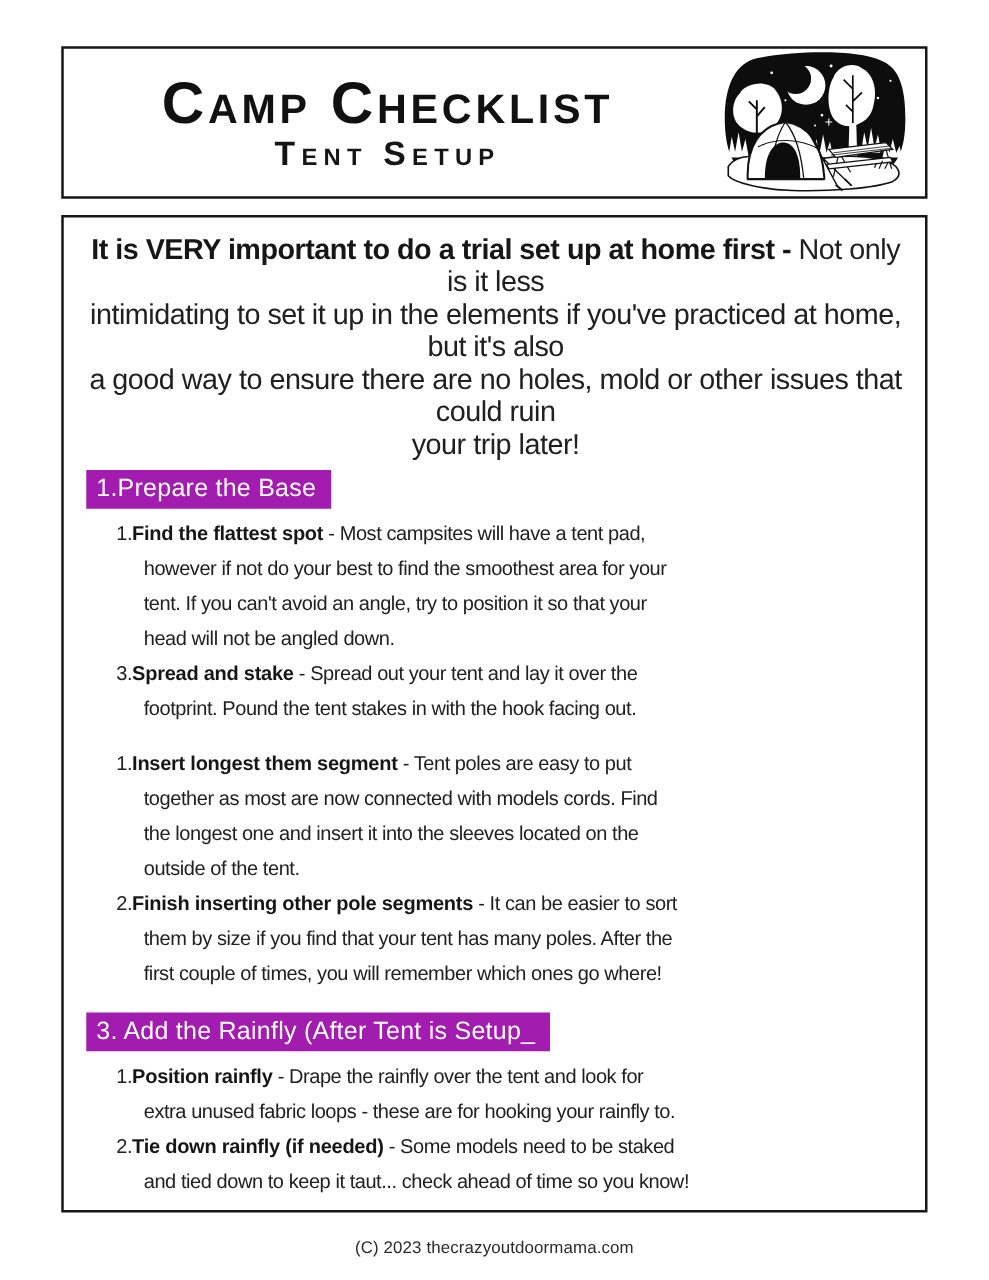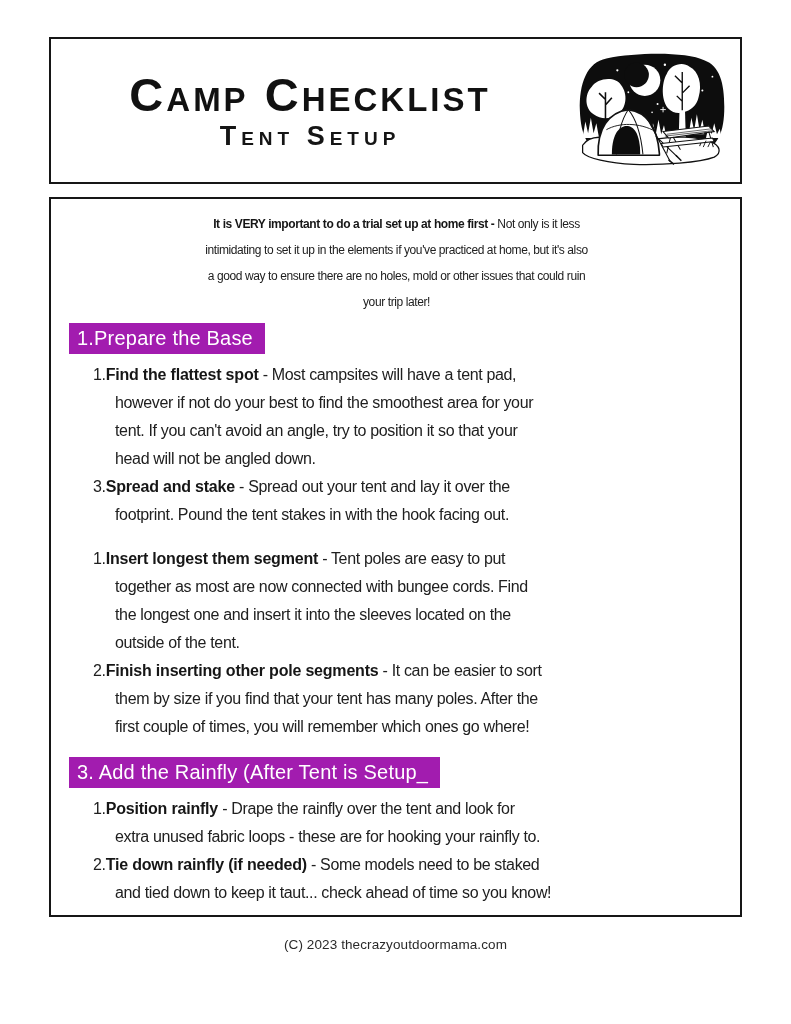--- a/index.html
+++ b/index.html
@@ -2,21 +2,21 @@
 <html><head>
 <meta charset="utf-8">
 <style>
   * { margin: 0; padding: 0; box-sizing: border-box; }
   html, body { width: 791px; height: 1024px; background: #ffffff; overflow: hidden; }
   body { font-family: "Liberation Sans", "DejaVu Sans", sans-serif; color: #1c1c1c; }
   .page { width: 791px; height: 1024px; padding: 37px 49px 0 49px; }
 
   
   .header-box {
-    border: 2px solid #161616; height: 147px;
+    border: 2px solid #161616; height: 122px;
     display: flex; align-items: center; background: #fff;
   }
   .titles { flex: 1; text-align: center; padding-top: 2px; white-space: nowrap; }
   .title {
     font-variant: small-caps; text-transform: capitalize;
     font-weight: 800; font-size: 47px; letter-spacing: 3px;
     color: #111; line-height: 1.0;
   }
   .subtitle {
     font-variant: small-caps; text-transform: capitalize;
@@ -24,21 +24,21 @@
     color: #151515; line-height: 1.15; margin-top: 3px;
   }
   .illustration { width: 168px; height: 117px; margin-right: 3px; flex: 0 0 auto; }
 
   
   .content-box {
     border: 2px solid #161616; margin-top: 13px; background: #fff;
     padding: 12px 16px 8px 18px;
   }
   .intro {
-    text-align: center; font-size: 12px; line-height: 26px;
+    text-align: center; font-size: 23px; line-height: 26px;
     letter-spacing: -0.4px; white-space: pre-line; margin: 0 2px 8px 2px;
     color: #202020;
   }
   .intro b { font-weight: 700; color: #161616; }
 
   section.step { margin-top: 0; }
   section.step + section.step { margin-top: 16px; }
   .sec-head {
     display: inline-block; background: #a21caf; color: #ffffff;
     font-size: 20px; line-height: 22px; padding: 4px 12px 5px 8px;
@@ -151,21 +151,21 @@
 tent. If you can't avoid an angle, try to position it so that your
 head will not be angled down.</span></li>
         <li><span class="num">3.</span><b>Spread and stake</b><span> - Spread out your tent and lay it over the
 footprint. Pound the tent stakes in with the hook facing out.</span></li>
       </ol>
     </section>
 
     <section class="step">
       <ol class="items">
         <li><span class="num">1.</span><b>Insert longest them segment</b><span> - Tent poles are easy to put
-together as most are now connected with bungee cords. Find
+together as most are now connected with models cords. Find
 the longest one and insert it into the sleeves located on the
 outside of the tent.</span></li>
         <li><span class="num">2.</span><b>Finish inserting other pole segments</b><span> - It can be easier to sort
 them by size if you find that your tent has many poles. After the
 first couple of times, you will remember which ones go where!</span></li>
       </ol>
     </section>
 
     <section class="step">
       <div class="sec-head">3. Add the Rainfly (After Tent is Setup_</div>

